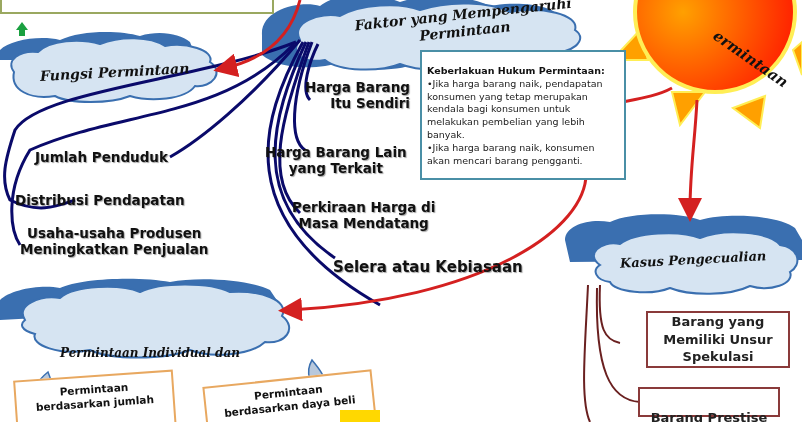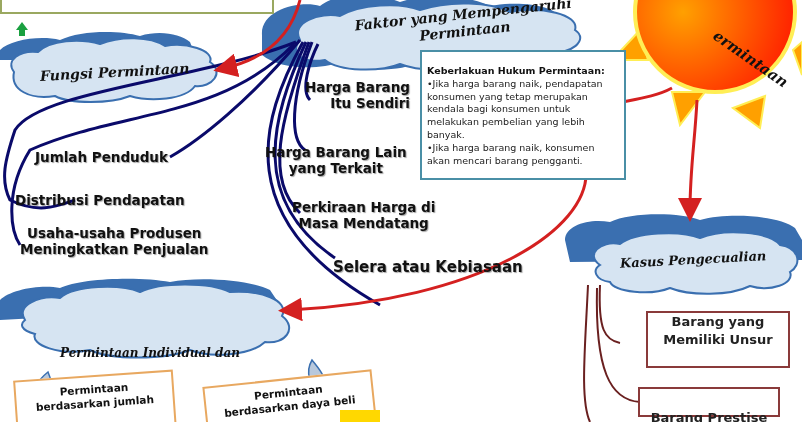--- a/index.html
+++ b/index.html
@@ -124,20 +124,21 @@
 
 <div class="infobox">
   <div class="title">Keberlakuan Hukum Permintaan:</div>
   <div>•Jika harga barang naik, pendapatan konsumen yang tetap merupakan kendala bagi konsumen untuk melakukan pembelian yang lebih banyak.</div>
   <div>•Jika harga barang naik, konsumen akan mencari barang pengganti.</div>
 </div>
 
 <div class="redbox" style="left:619px;top:311px;width:144px;height:57px;margin-left:27px;">
   <div>Barang yang</div>
   <div>Memiliki Unsur</div>
+  <div>Spekulasi</div>
 </div>
 <div class="redbox" style="left:638px;top:387px;width:142px;height:30px;padding-top:20px;">
   <div>Barang Prestise</div>
 </div>
 
 <div class="orangebox" style="left:15px;top:375px;width:160px;height:60px;transform:rotate(-4deg);padding-top:6px;">
   <div>Permintaan</div>
   <div>berdasarkan jumlah</div>
 </div>
 <div class="orangebox" style="left:205px;top:378px;width:170px;height:60px;transform:rotate(-6deg);padding-top:6px;">

